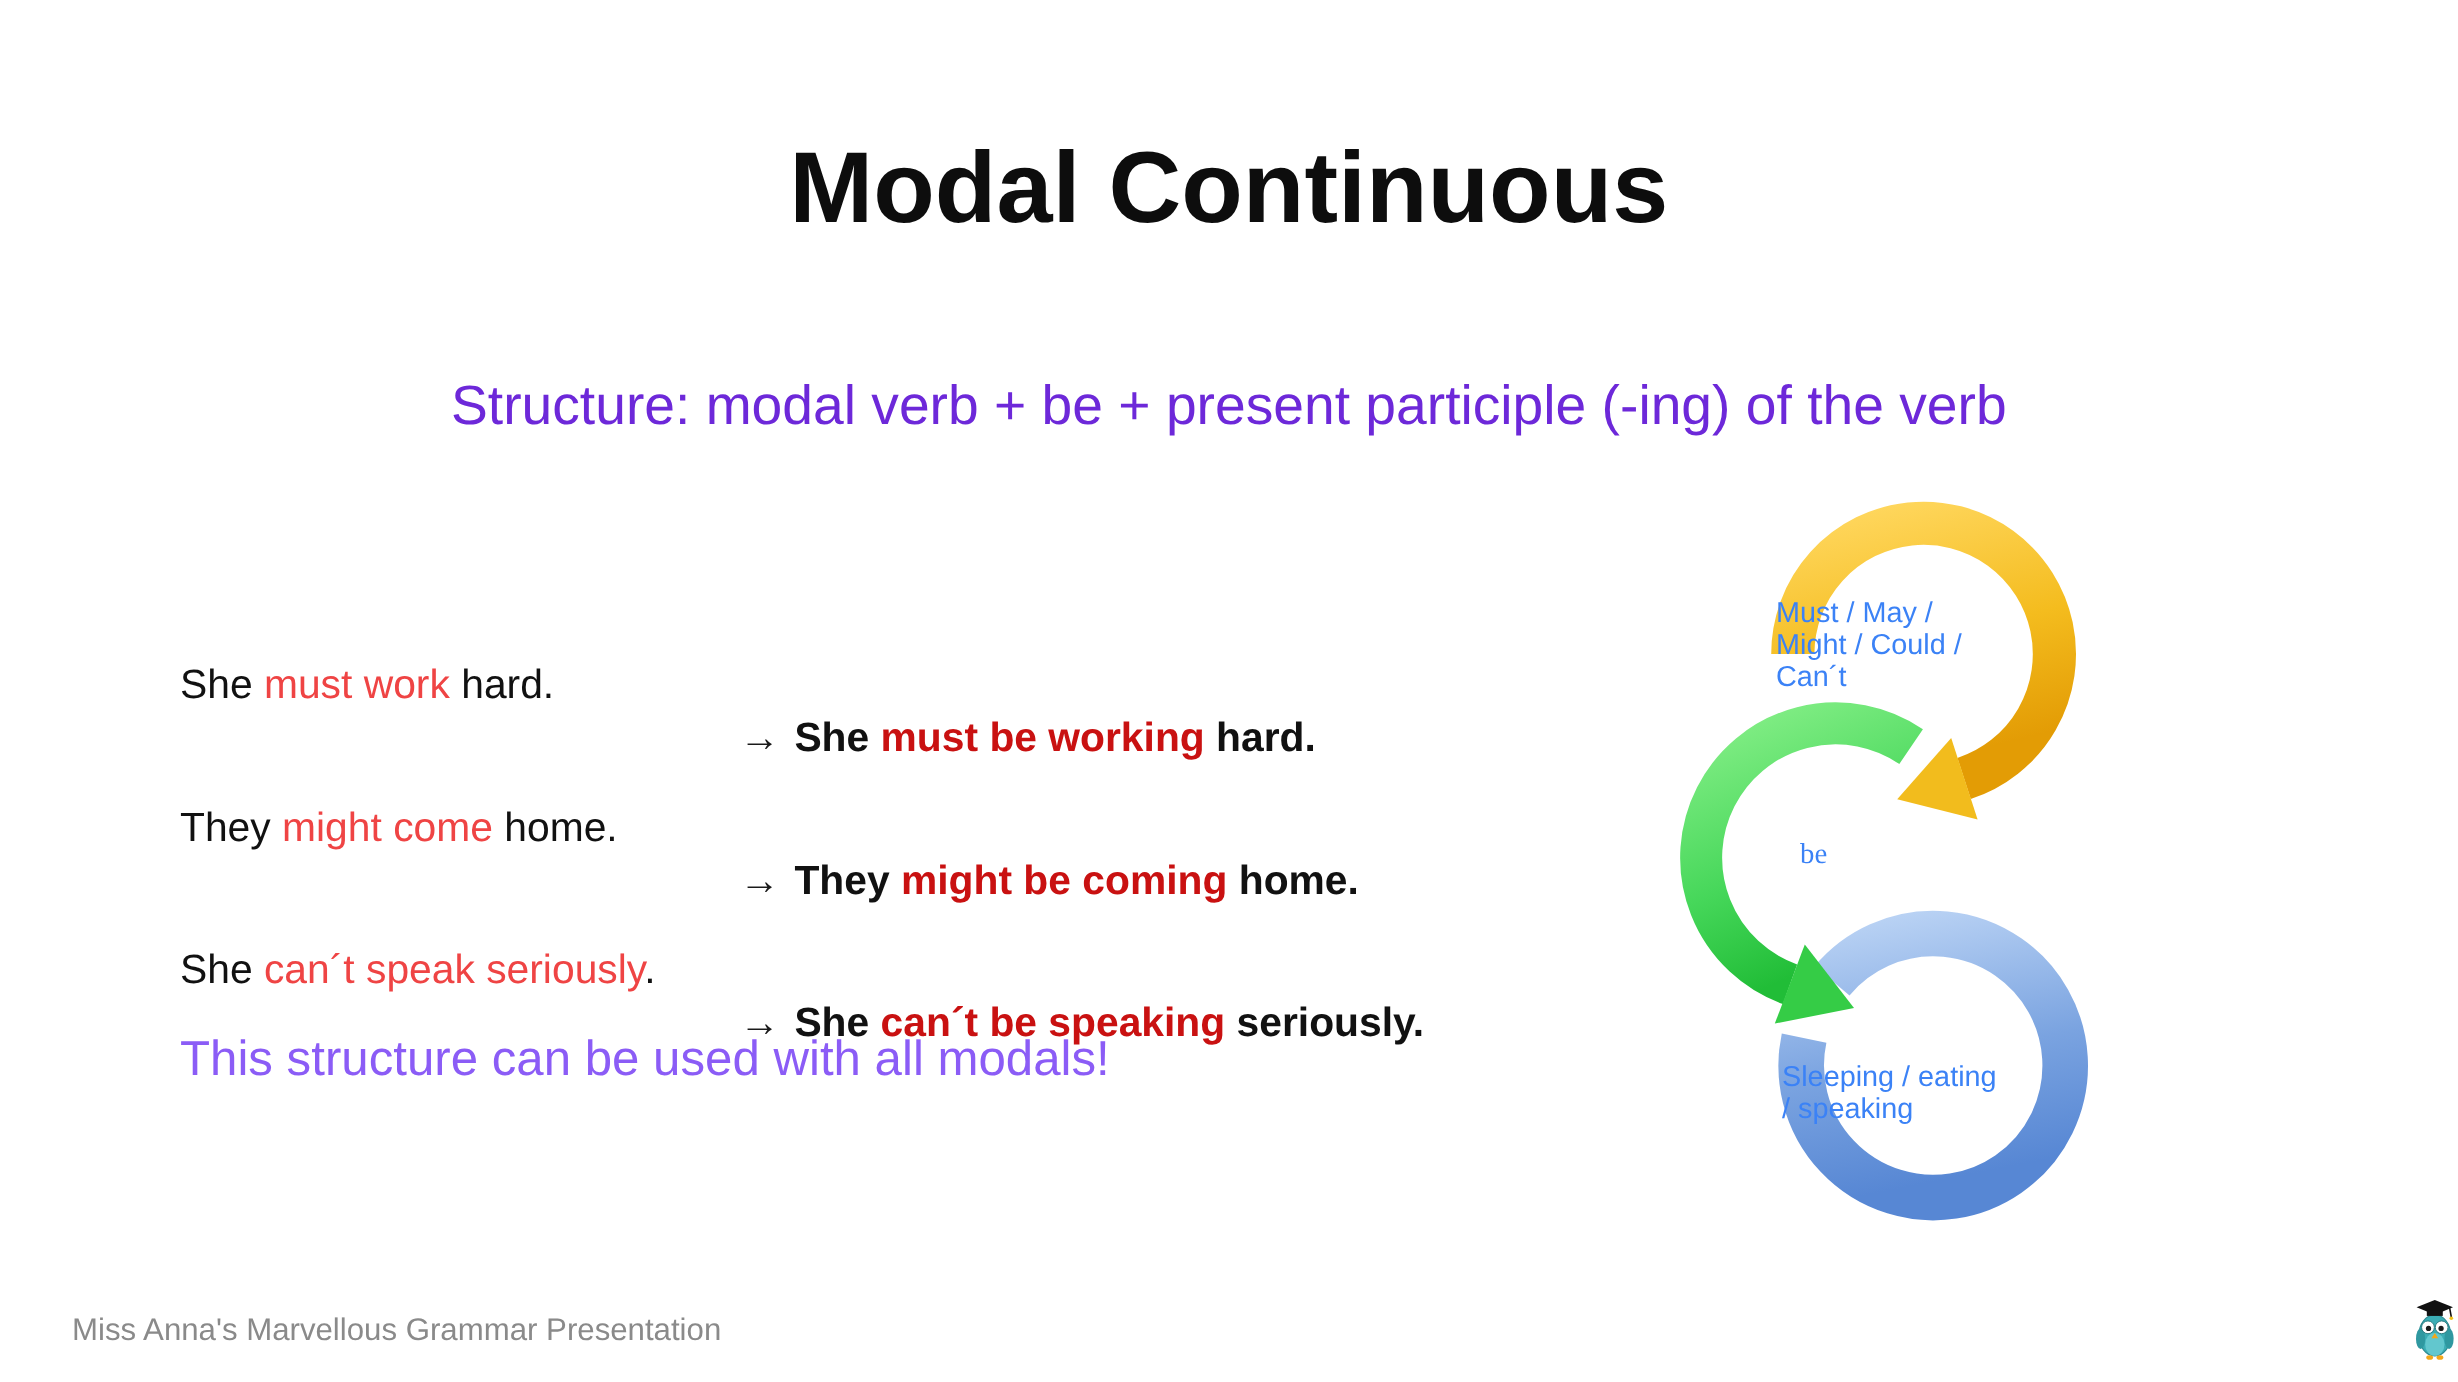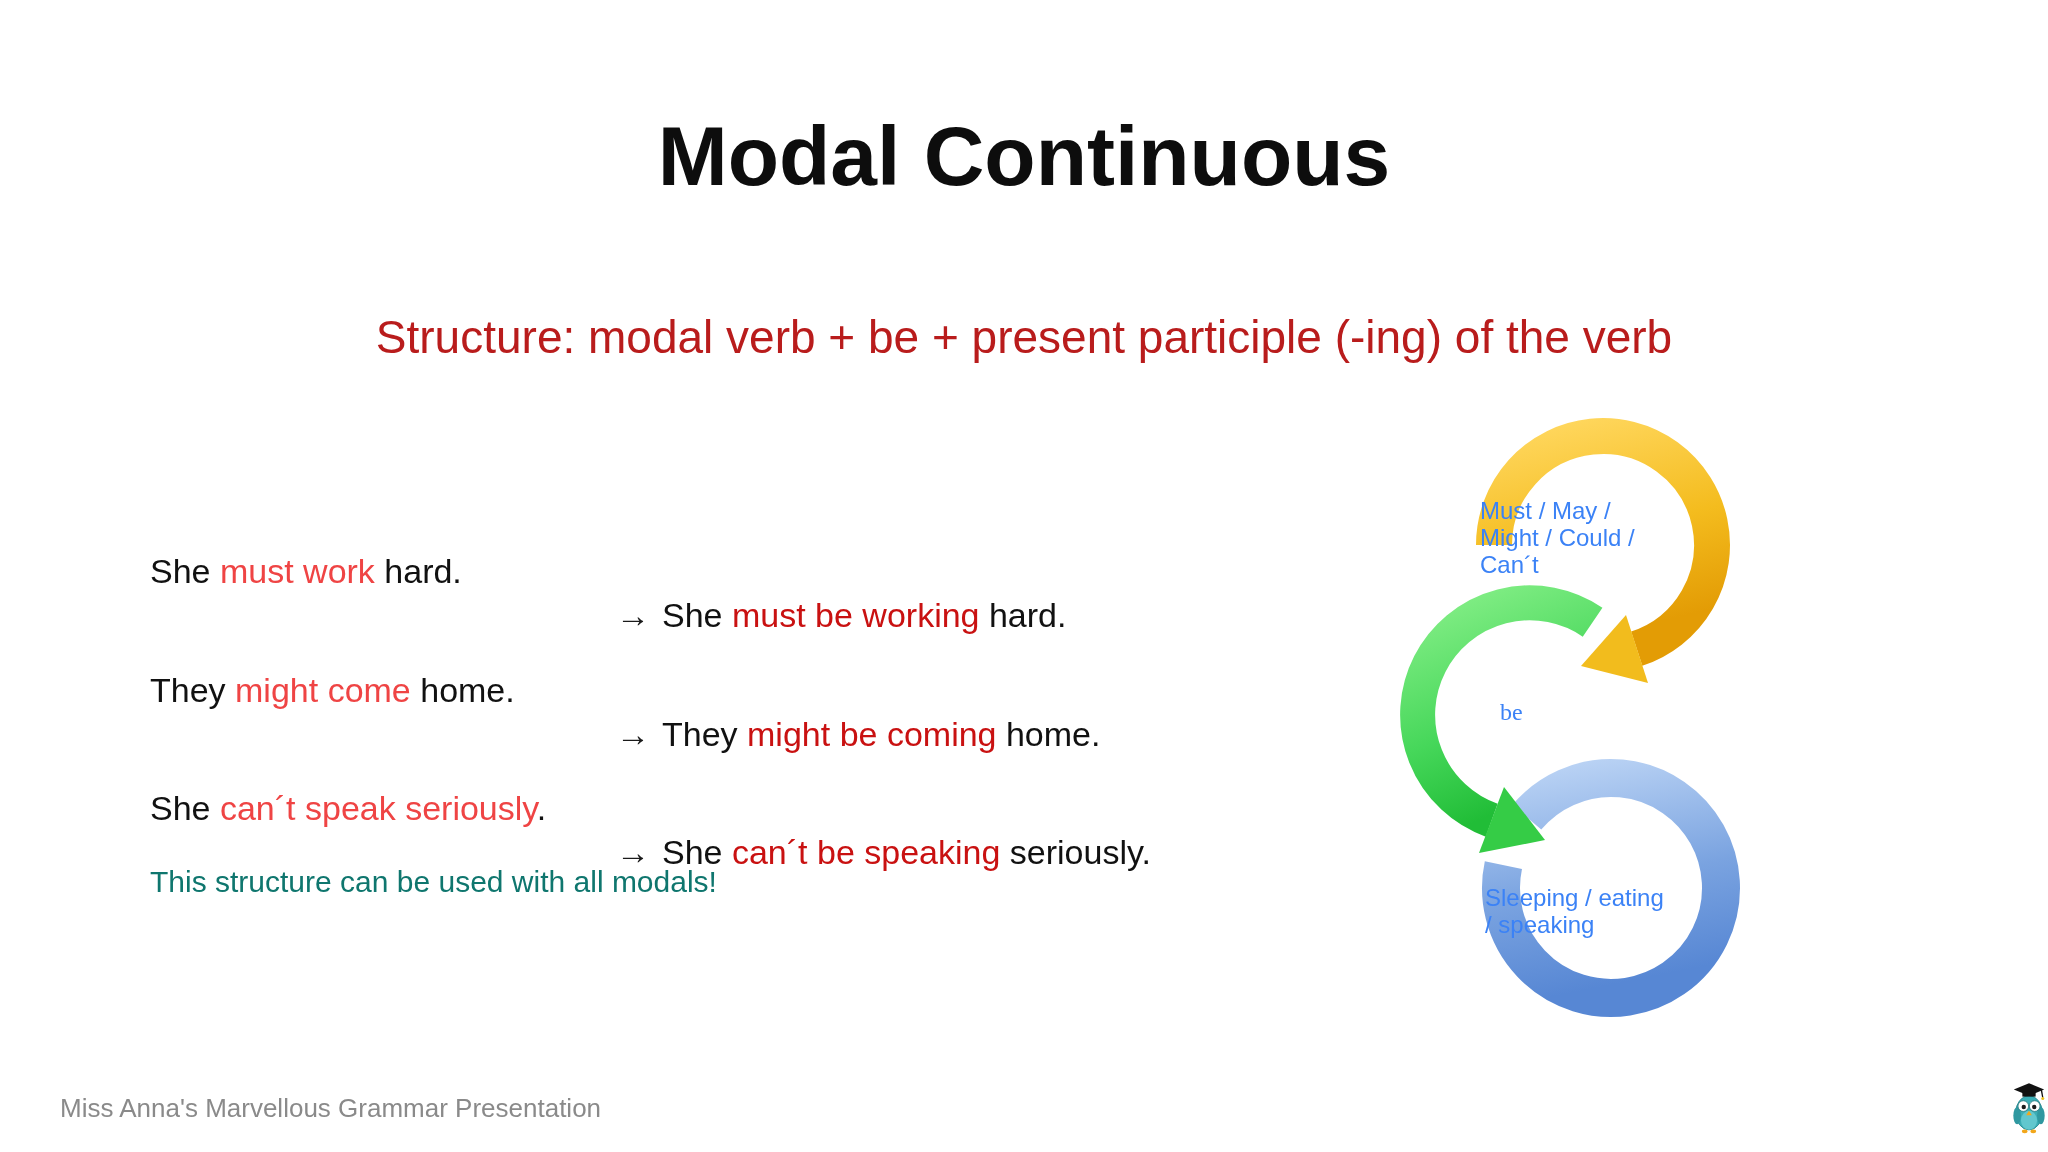--- a/index.html
+++ b/index.html
@@ -6,33 +6,33 @@
   .slide{
     position:relative;width:2048px;height:1152px;background:#ffffff;overflow:hidden;
     font-family:"Liberation Sans",sans-serif;color:#111111;
   }
   .title{
     position:absolute;top:108px;left:0;width:100%;text-align:center;
     font-size:84px;font-weight:700;letter-spacing:0px;color:#0d0d0d;
   }
   .structure{
     position:absolute;top:310px;left:0;width:100%;text-align:center;
-    font-size:46px;font-weight:400;color:#b91c1c;
+    font-size:46px;font-weight:400;color:#6d28d9;
   }
   .example-row{position:absolute;left:0;width:100%;font-size:34px;line-height:44px;white-space:pre;}
   .row-1{top:505px;}
   .row-2{top:624px;}
   .row-3{top:742px;}
   .left-col{position:absolute;left:150px;}
-  .right-col{position:absolute;left:616px;}
+  .right-col{position:absolute;left:616px;font-weight:bold;}
   .verb-green{color:#ef4444;}
   .verb-red{color:#c91111;}
   .arrow{color:#1a1a1a;margin-right:12px;}
   .note{
-    position:absolute;top:860px;left:150px;font-size:30px;line-height:44px;color:#0f766e;
+    position:absolute;top:860px;left:150px;font-size:41px;line-height:44px;color:#8b5cf6;
   }
   .diagram-svg{position:absolute;left:1395px;top:400px;width:370px;height:630px;}
   .diagram-label{
     position:absolute;text-align:left;font-size:24px;line-height:27px;color:#3b82f6;
   }
   .label-modals{left:1480px;top:497px;width:250px;}
   .label-be{left:1500px;top:699px;width:50px;font-family:Liberation Serif, serif;}
   .label-gerunds{left:1485px;top:859px;width:250px;margin-top:25px;}
   .footer{
     position:absolute;left:0;right:0;top:1080px;height:56px;

